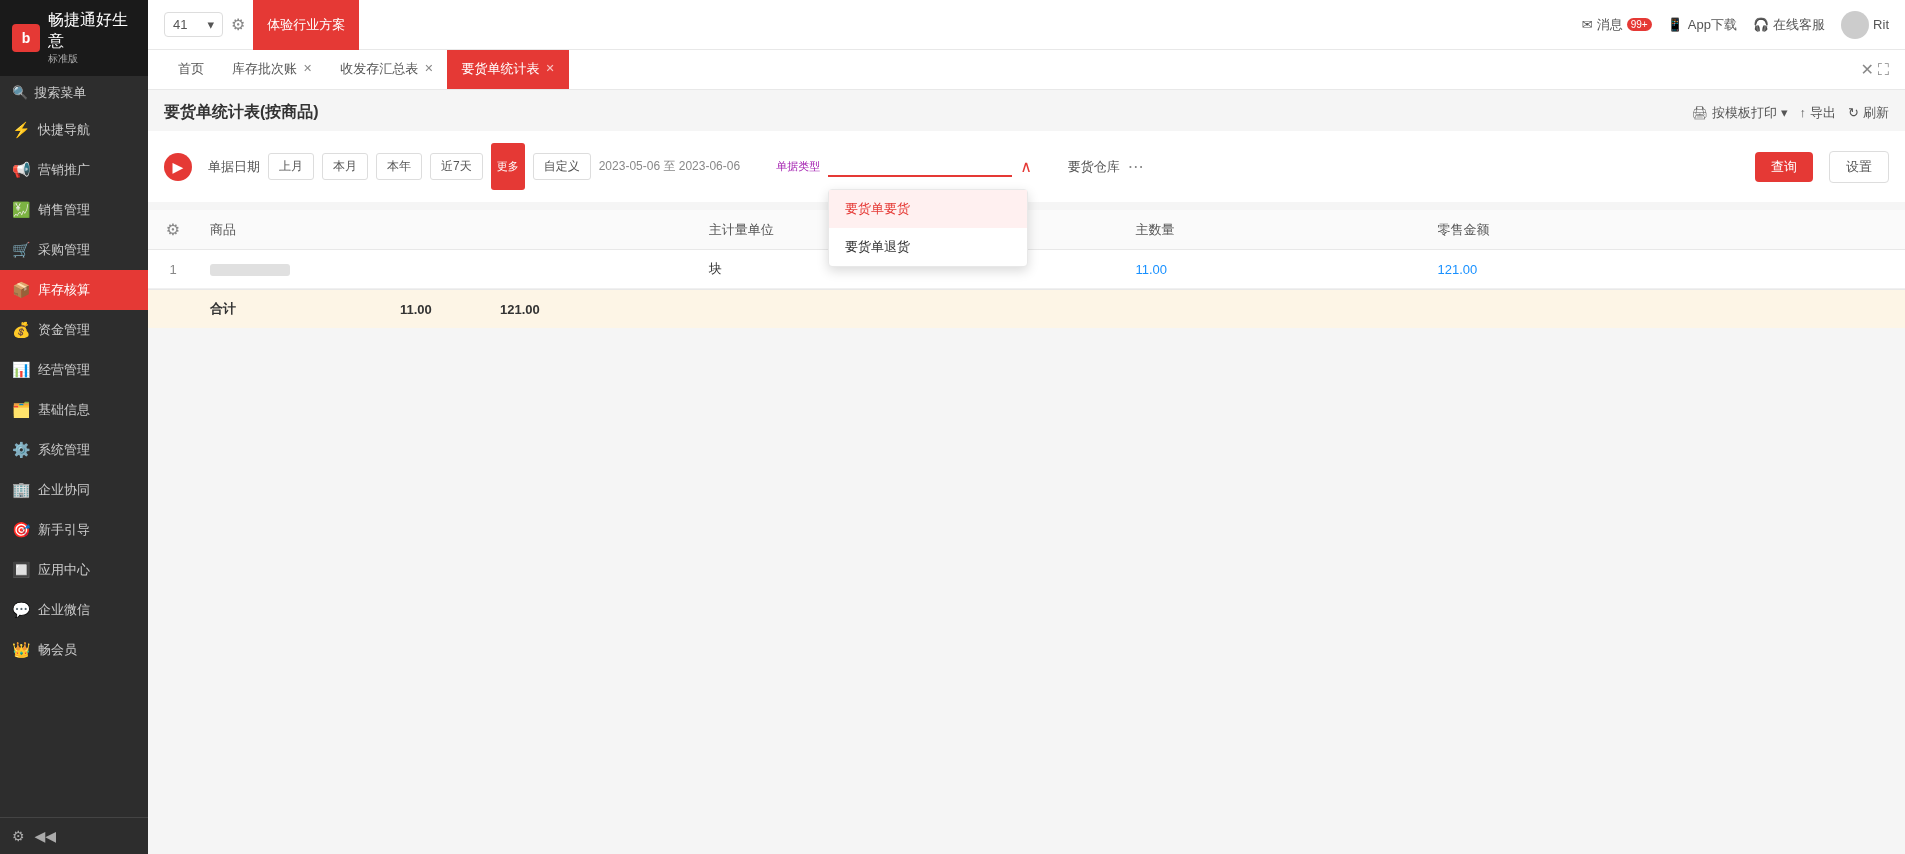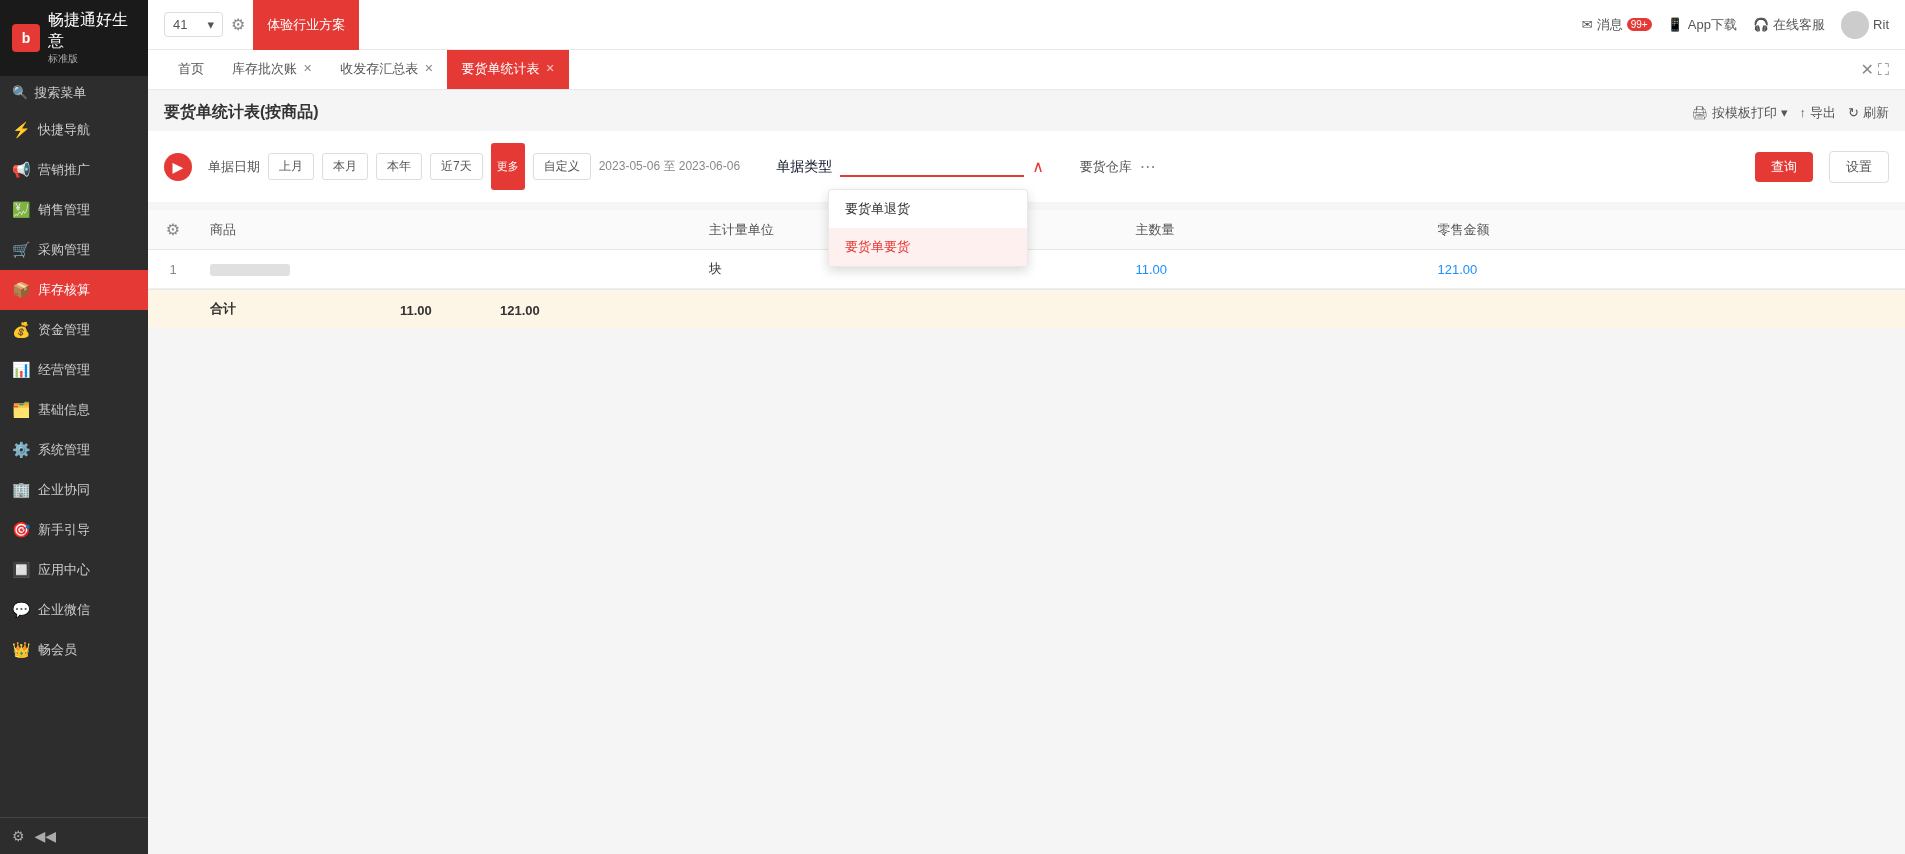--- a/index.html
+++ b/index.html
@@ -311,22 +311,22 @@
       border-radius: 3px;
       cursor: pointer;
       font-size: 12px;
       color: #555;
     }
     .date-range-text {
       font-size: 12px;
       color: #888;
     }
     .filter-type-label {
-      color: #0f172a;
-      font-size: 14px;
+      color: #a21caf;
+      font-size: 11px;
       white-space: nowrap;
     }
     .filter-type-input {
       border: none;
       border-bottom: 2px solid #e53935;
       outline: none;
       font-size: 13px;
       padding: 2px 4px;
       min-width: 120px;
       background: transparent;
@@ -416,21 +416,21 @@
       font-size: 13px;
       color: #333;
       border-bottom: 1px solid #f0f0f0;
     }
     td:first-child { text-align: center; color: #888; }
 
     
     .table-footer {
       background: #fdf5e6;
       display: flex;
-      align-items: flex-end;
+      align-items: center;
       padding: 10px 12px;
       border-top: 1px solid #e8e8e8;
       font-size: 13px;
     }
     .footer-label {
       width: 240px;
       padding-left: 50px;
       color: #333;
       font-weight: bold;
     }
@@ -633,25 +633,25 @@
 
       <div class="filter-row" style="margin-left: 20px;">
         <span class="filter-warehouse-label">要货仓库</span>
         <span class="filter-more-btn">⋯</span>
       </div>
 
       <button class="query-btn">查询</button>
       <button class="set-btn">设置</button>
 
       <div class="dropdown-overlay">
+        <div class="dropdown-item selected">
+          <span>要货单要货</span>
+        </div>
         <div class="dropdown-item">
           <span>要货单退货</span>
-        </div>
-        <div class="dropdown-item selected">
-          <span>要货单要货</span>
         </div>
       </div>
     </div>
 
     <div class="table-container">
       <table>
         <thead>
           <tr>
             <th>
               <span class="table-gear">⚙</span>

